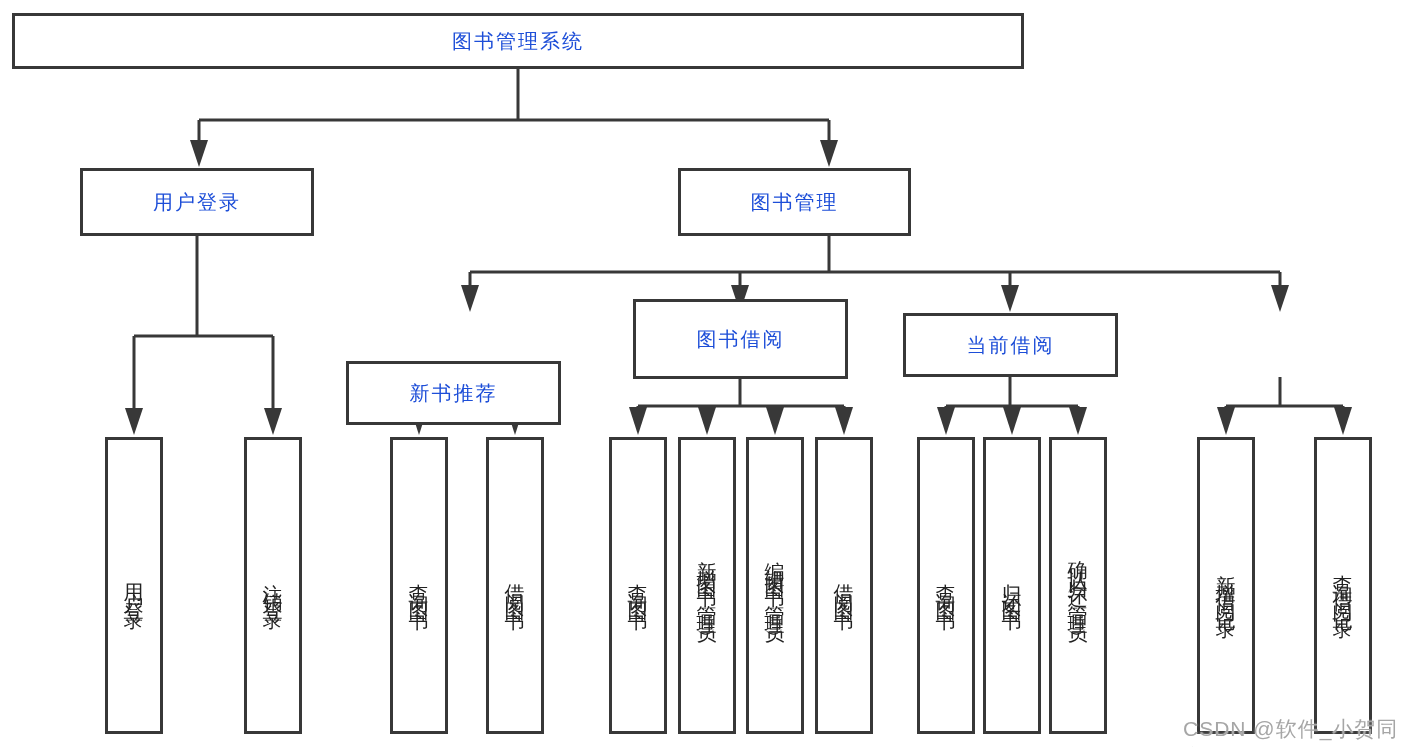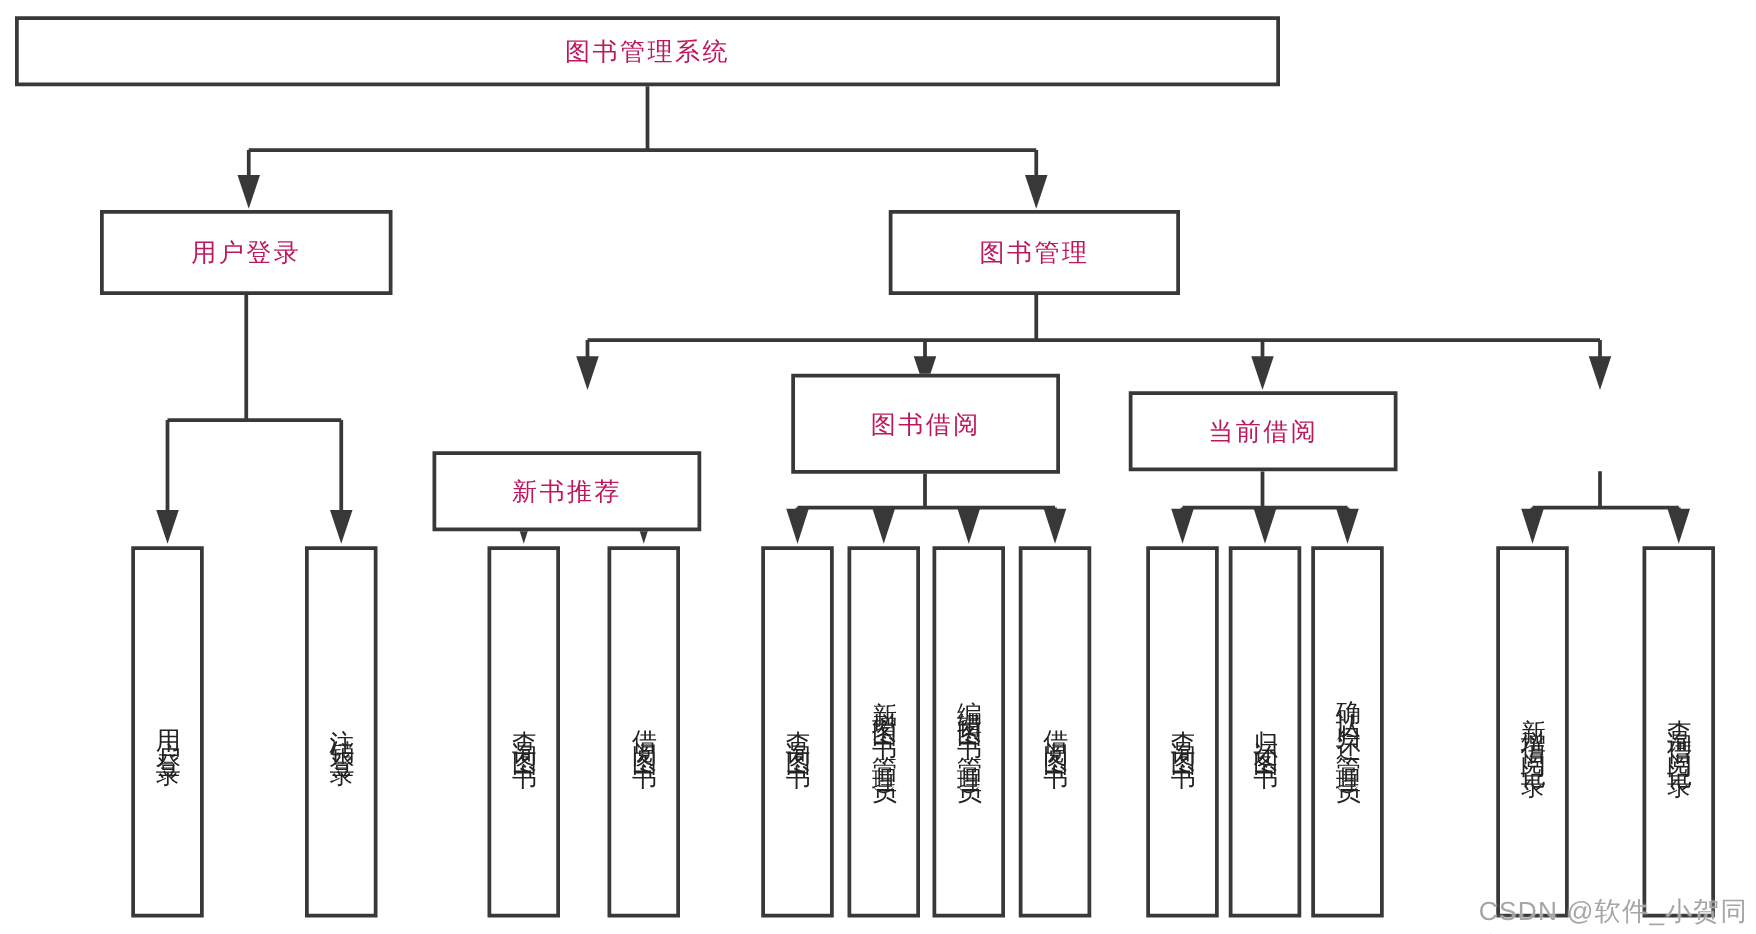--- a/index.html
+++ b/index.html
@@ -21,21 +21,21 @@
   .node {
     position: absolute;
     box-sizing: border-box;
     border: 3px solid #383838;
     background: #ffffff;
     display: flex;
     align-items: center;
     justify-content: center;
     font-size: 20px;
     letter-spacing: 2px;
-    color: #be185d;
+    color: #1d4ed8;
     white-space: nowrap;
   }
   .leaf {
     position: absolute;
     box-sizing: border-box;
     border: 3px solid #383838;
     background: #ffffff;
     display: flex;
     align-items: center;
     justify-content: center;
@@ -103,21 +103,21 @@
     <g>
       <path d="M1280 377 V406 M1226 406 H1343 M1226 406 V410 M1343 406 V410"></path>
       <polygon points="1217,407 1235,407 1226,435"></polygon>
       <polygon points="1334,407 1352,407 1343,435"></polygon>
     </g>
   </svg>
 
   <div class="node" style="left:12px; top:13px; width:1012px; height:56px;">图书管理系统</div>
 
   <div class="node" style="left:80px; top:168px; width:234px; height:68px;">用户登录</div>
-  <div class="node" style="left:711px; top:168px; width:233px; height:68px;">图书管理</div>
+  <div class="node" style="left:678px; top:168px; width:233px; height:68px;">图书管理</div>
 
   <div class="node" style="left:346px; top:313px; width:215px; height:64px;margin-top:48px;">新书推荐</div>
   <div class="node" style="left:633px; top:299px; width:215px; height:80px;text-align:center;">图书借阅</div>
   <div class="node" style="left:903px; top:313px; width:215px; height:64px;text-align:center;">当前借阅</div>
 
   <div class="leaf" style="left:105px; top:437px; width:58px; height:297px;">
     <span>用户登录</span>
   </div>
   <div class="leaf" style="left:244px; top:437px; width:58px; height:297px;">
     <span>注销登录</span>

